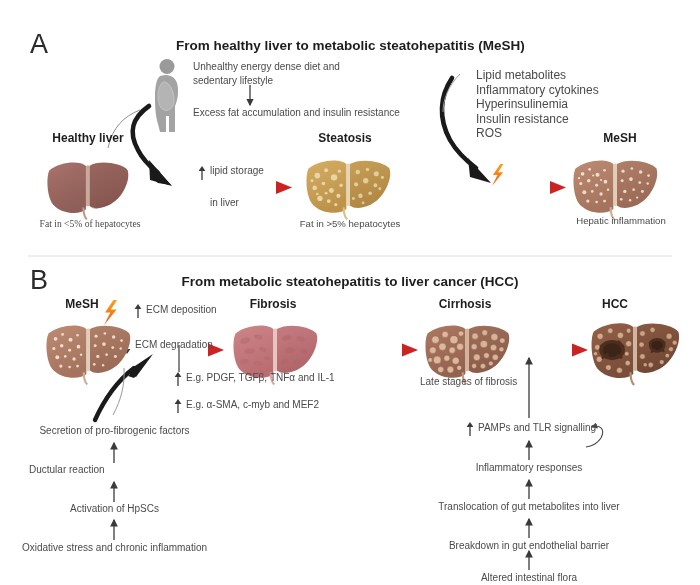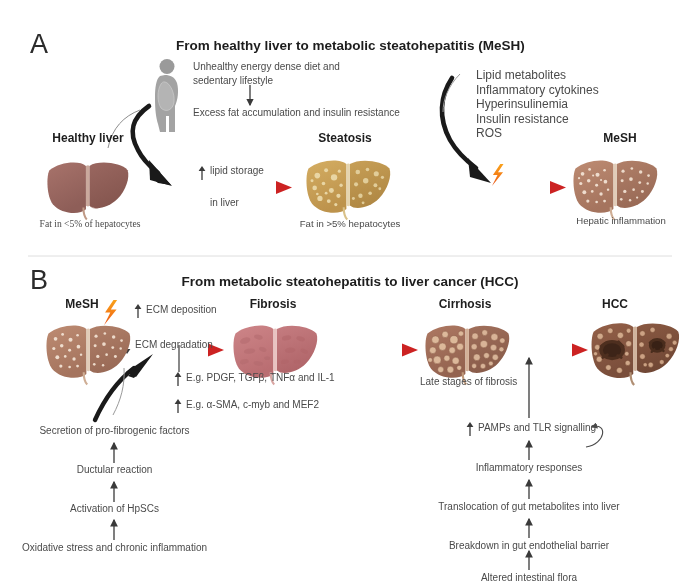--- a/index.html
+++ b/index.html
@@ -575,21 +575,21 @@
     <svg width="8" height="15" viewBox="0 0 8 15" style="position:absolute; left:0; top:1px;">
       <line x1="4" y1="14" x2="4" y2="3" stroke="#3a3a3a" stroke-width="1.3"></line>
       <path d="M4,0 L7.4,5 L0.6,5 Z" fill="#3a3a3a"></path>
     </svg>
     <div class="body-text" style="margin-left:12px;">E.g. α-SMA, c-myb and MEF2</div>
   </div>
 
   <div class="abs body-text" style="left:420px; top:375px;">Late stages of fibrosis</div>
 
   <div class="abs body-text" style="left:22px; top:424px; width:185px; text-align:center;">Secretion of pro-fibrogenic factors</div>
-  <div class="abs body-text" style="left:22px; top:463px; width:185px; text-align:center;">Ductular  reaction</div>
+  <div class="abs body-text" style="left:29px; top:463px; width:185px; text-align:left;">Ductular  reaction</div>
   <div class="abs body-text" style="left:22px; top:502px; width:185px; text-align:center;">Activation of HpSCs</div>
   <div class="abs body-text" style="left:6px; top:541px; width:217px; text-align:center;">Oxidative stress and chronic inflammation</div>
 
   <div class="abs" style="left:466px; top:421px;">
     <svg width="8" height="15" viewBox="0 0 8 15" style="position:absolute; left:0; top:1px;">
       <line x1="4" y1="14" x2="4" y2="3" stroke="#3a3a3a" stroke-width="1.3"></line>
       <path d="M4,0 L7.4,5 L0.6,5 Z" fill="#3a3a3a"></path>
     </svg>
     <div class="body-text" style="margin-left:12px;">PAMPs and TLR signalling</div>
   </div>

